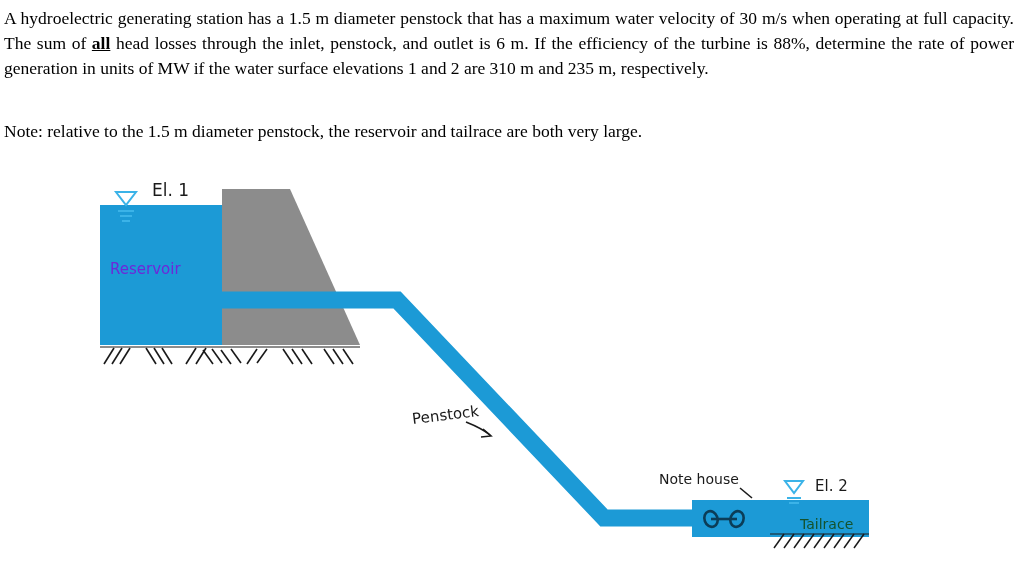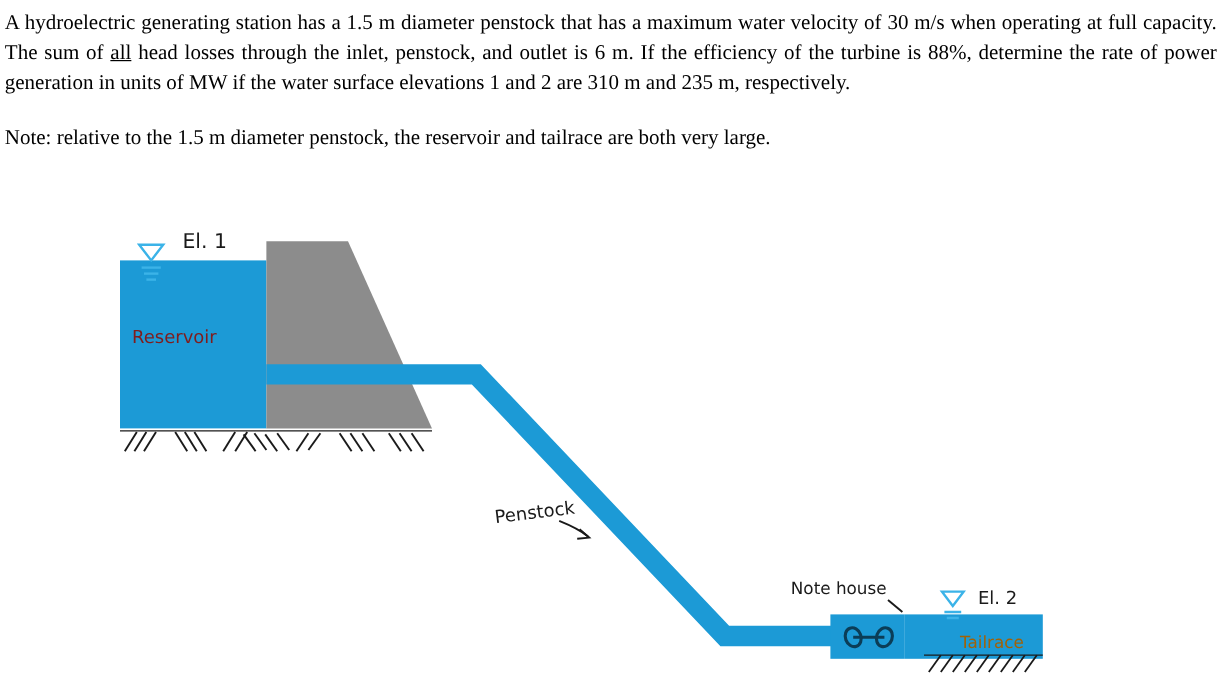--- a/index.html
+++ b/index.html
@@ -22,47 +22,47 @@
     width: 1010px;
     font-size: 17.5px;
     line-height: 1.42;
     text-align: justify;
     text-justify: inter-word;
   }
   #problem-text p {
     margin: 0 0 0 0;
   }
   #problem-text p.note {
-    margin-top: 21px;
+    margin-top: 38px;
     text-align: left;
   }
   .bold-underline {
-    font-weight: normal;
+    font-weight: bold;
     text-decoration: underline;
   }
   #figure {
     position: absolute;
     left: 0;
-    top: 180px;
+    top: 168px;
     width: 928px;
     height: 399px;
   }
   .hand-label {
     position: absolute;
     font-family: "DejaVu Sans", sans-serif;
     font-size: 15px;
     color: #1a1a1a;
     white-space: nowrap;
   }
   #label-el1 { left: 152px; top: 12px; font-size: 17px; }
-  #label-reservoir { left: 110px; top: 92px; font-size: 15px; color:#7f1d1d; }
+  #label-reservoir { left: 110px; top: 92px; font-size: 15px; color:#6d28d9; }
   #label-penstock { left: 412px; top: 238px; font-size: 15px; transform: rotate(-7deg); }
   #label-powerhouse { left: 659px; top: 303px; font-size: 14px; }
   #label-el2 { left: 815px; top: 309px; font-size: 15px; text-align: center; }
-  #label-tailrace { left: 800px; top: 348px; font-size: 14px; color:#a16207; }
+  #label-tailrace { left: 800px; top: 348px; font-size: 14px; color:#14532d; }
 </style>
 </head>
 <body>
 
 <div id="problem-text">
   <p><span>A hydroelectric generating station has a 1.5 m diameter penstock that has a maximum water velocity of 30 m/s when operating at full capacity.  The sum of </span><span class="bold-underline">all</span><span> head losses through the inlet, penstock, and outlet is 6 m.  If the efficiency of the turbine is 88%, determine the rate of power generation in units of MW if the water surface elevations 1 and 2 are 310 m and 235 m, respectively.</span></p>
   <p class="note">Note:  relative to the 1.5 m diameter penstock, the reservoir and tailrace are both very large.</p>
 </div>
 
 <div id="figure">

